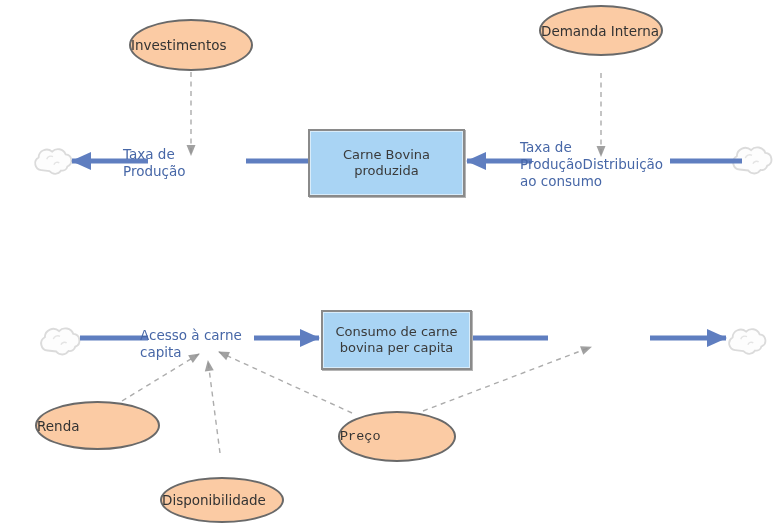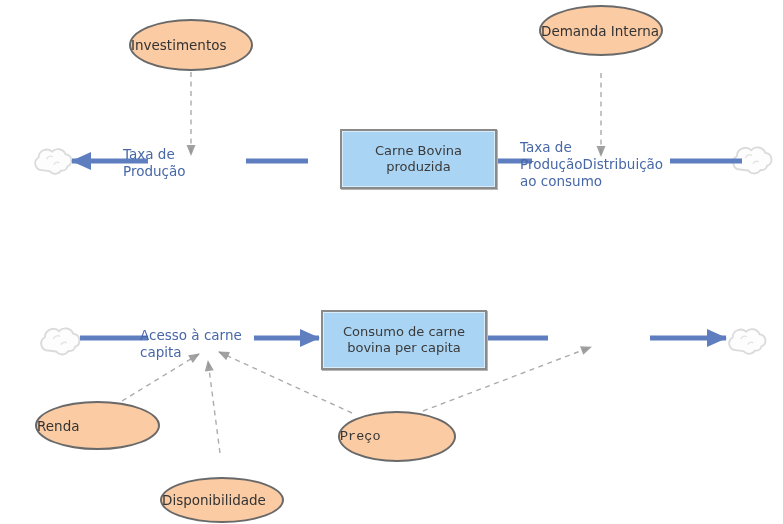--- a/index.html
+++ b/index.html
@@ -64,25 +64,25 @@
     <g stroke="#ACACAC" stroke-width="1.4" stroke-dasharray="5 4.5" fill="none">
       <line x1="191" y1="72" x2="191" y2="155" marker-end="url(#mGray)"></line>
       <line x1="601" y1="73" x2="601" y2="156" marker-end="url(#mGray)"></line>
       <line x1="122" y1="401" x2="199" y2="354" marker-end="url(#mGray)"></line>
       <line x1="220" y1="453" x2="208" y2="361" marker-end="url(#mGray)"></line>
       <line x1="352" y1="413" x2="219" y2="352" marker-end="url(#mGray)"></line>
       <line x1="423" y1="411" x2="591" y2="347" marker-end="url(#mGray)"></line>
     </g>
   </svg>
 
-  <div class="stock" style="left:308px;top:129px;width:157px;height:60px;margin-left:32px;">
+  <div class="stock" style="left:308px;top:129px;width:157px;height:68px;">
     <div>Carne Bovina</div>
     <div>produzida</div>
   </div>
-  <div class="stock" style="left:321px;top:310px;width:166px;height:60px;">
+  <div class="stock" style="left:321px;top:310px;width:151px;height:60px;">
     <div>Consumo de carne</div>
     <div>bovina per capita</div>
   </div>
 
   <div class="aux" style="left:129px;top:19px;width:124px;height:52px;">
     <span>Investimentos</span>
   </div>
   <div class="aux" style="left:539px;top:5px;width:124px;height:51px;">
     <span>Demanda Interna</span>
   </div>

